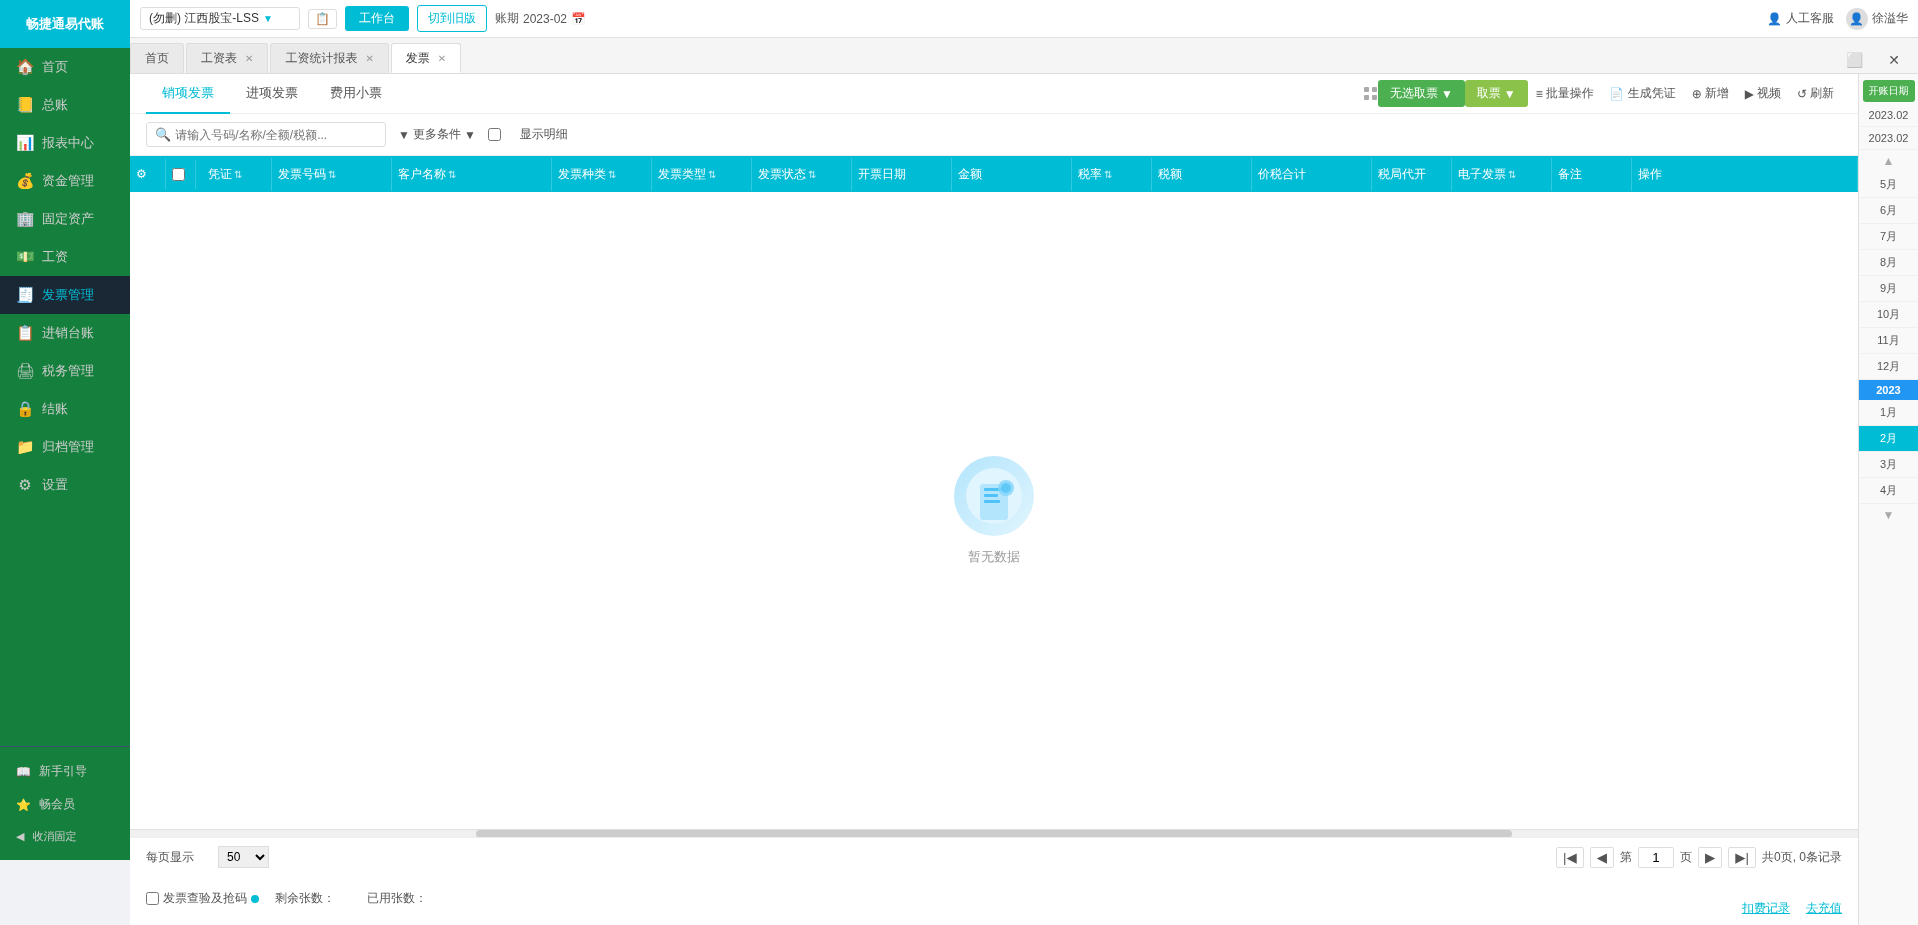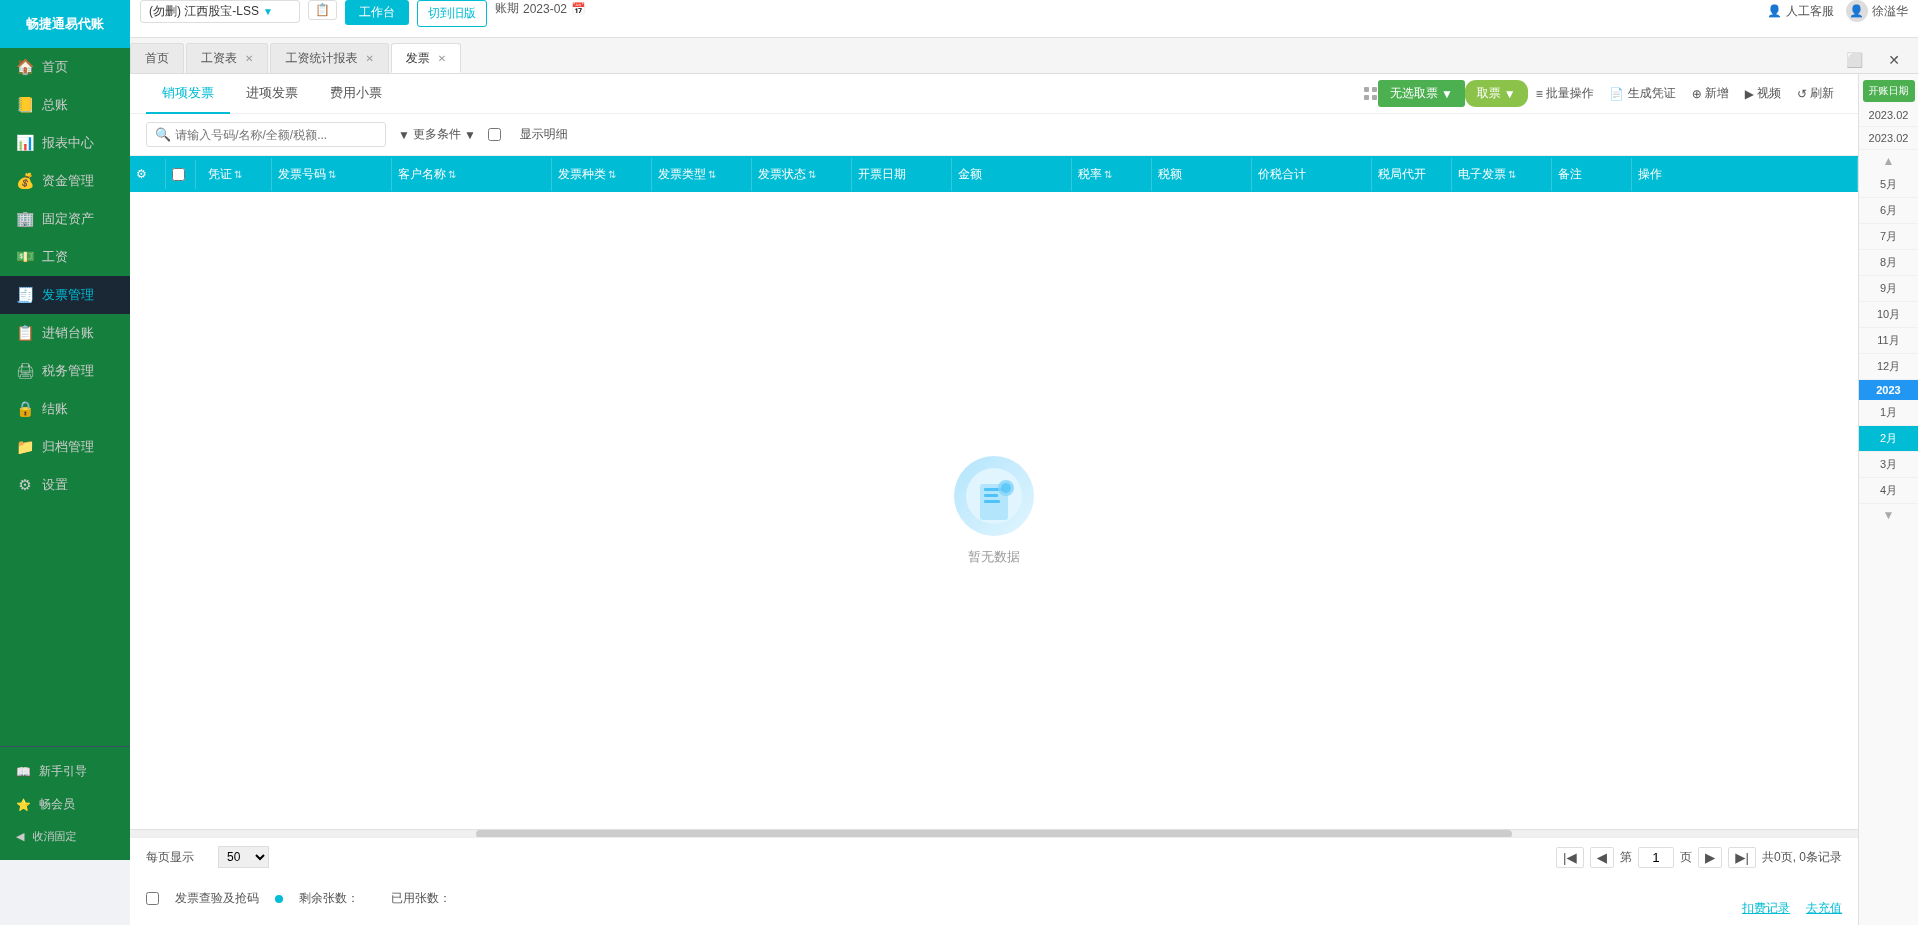--- a/index.html
+++ b/index.html
@@ -25,21 +25,21 @@
       margin-top: auto; border-top: 1px solid #3d5166; padding: 8px 0;
     }
     .sidebar-bottom-item {
       display: flex; align-items: center; padding: 8px 16px; color: #ccc;
       cursor: pointer; font-size: 12px; gap: 8px;
     }
 
     
     .topbar {
       position: fixed; left: 130px; top: 0; right: 0; height: 38px;
-      background: #fff; display: flex; align-items: flex-start; z-index: 99;
+      background: #fff; display: flex; align-items: center; z-index: 99;
       border-bottom: 1px solid #e0e0e0; padding: 0 10px; gap: 8px;
     }
     .company-selector {
       display: flex; align-items: center; gap: 4px; border: 1px solid #ddd;
       border-radius: 3px; padding: 2px 8px; cursor: pointer; font-size: 12px;
       color: #333; background: #fff; min-width: 160px;
     }
     .company-selector .arrow { color: #00bcd4; font-size: 10px; }
     .copy-btn {
       border: 1px solid #ddd; background: #fff; padding: 2px 6px;
@@ -82,21 +82,21 @@
     .subtab-bar {
       display: flex; align-items: center; border-bottom: 1px solid #eee;
       padding: 0 16px; height: 40px; gap: 0;
     }
     .subtab {
       padding: 8px 16px; font-size: 13px; color: #555; cursor: pointer;
       border-bottom: 2px solid transparent; height: 40px; display: flex; align-items: center;
     }
     .subtab.active { color: #00bcd4; border-bottom: 2px solid #00bcd4; }
     .btn-green { background: #4caf50; color: #fff; border: none; border-radius: 3px; padding: 5px 12px; cursor: pointer; font-size: 12px; display: flex; align-items: center; gap: 3px; }
-    .btn-green-outline { background: #8bc34a; color: #fff; border: none; border-radius: 11px; padding: 5px 12px; cursor: pointer; font-size: 12px; display: flex; align-items: center; gap: 3px; }
+    .btn-green-outline { background: #8bc34a; color: #fff; border: none; border-radius: 3px; padding: 5px 12px; cursor: pointer; font-size: 12px; display: flex; align-items: center; gap: 3px; }
     .btn-default { background: #fff; color: #555; border: 1px solid #ddd; border-radius: 3px; padding: 5px 10px; cursor: pointer; font-size: 12px; display: flex; align-items: center; gap: 3px; }
     .btn-icon { background: none; border: none; color: #555; cursor: pointer; font-size: 12px; display: flex; align-items: center; gap: 3px; padding: 5px 8px; }
 
     
     .search-bar {
       display: flex; align-items: center; padding: 8px 16px; gap: 12px;
       border-bottom: 1px solid #eee; background: #fff;
     }
     .search-input-wrap {
       display: flex; align-items: center; border: 1px solid #ddd;
@@ -466,21 +466,21 @@
         <span>第</span>
         <input class="page-input" type="text" value="1" style="">
         <span>页</span>
         <button class="page-btn">▶</button>
         <button class="page-btn">▶|</button>
         <span>共0页, 0条记录</span>
       </div>
     </div>
 
     <div class="footer-bottom">
-      <label style="display:flex;align-items:center;gap:16px;">
+      <label style="display:flex;align-items:center;gap:4px;">
         <input type="checkbox" style="">
         <span>发票查验及抢码</span>
         <span class="status-dot"></span>
       </label>
       <span>剩余张数：</span>
       <span></span>
       <span>已用张数：</span>
       <span></span>
       <span style="margin-left:auto;"></span>
       <span class="link-text">扣费记录</span>

